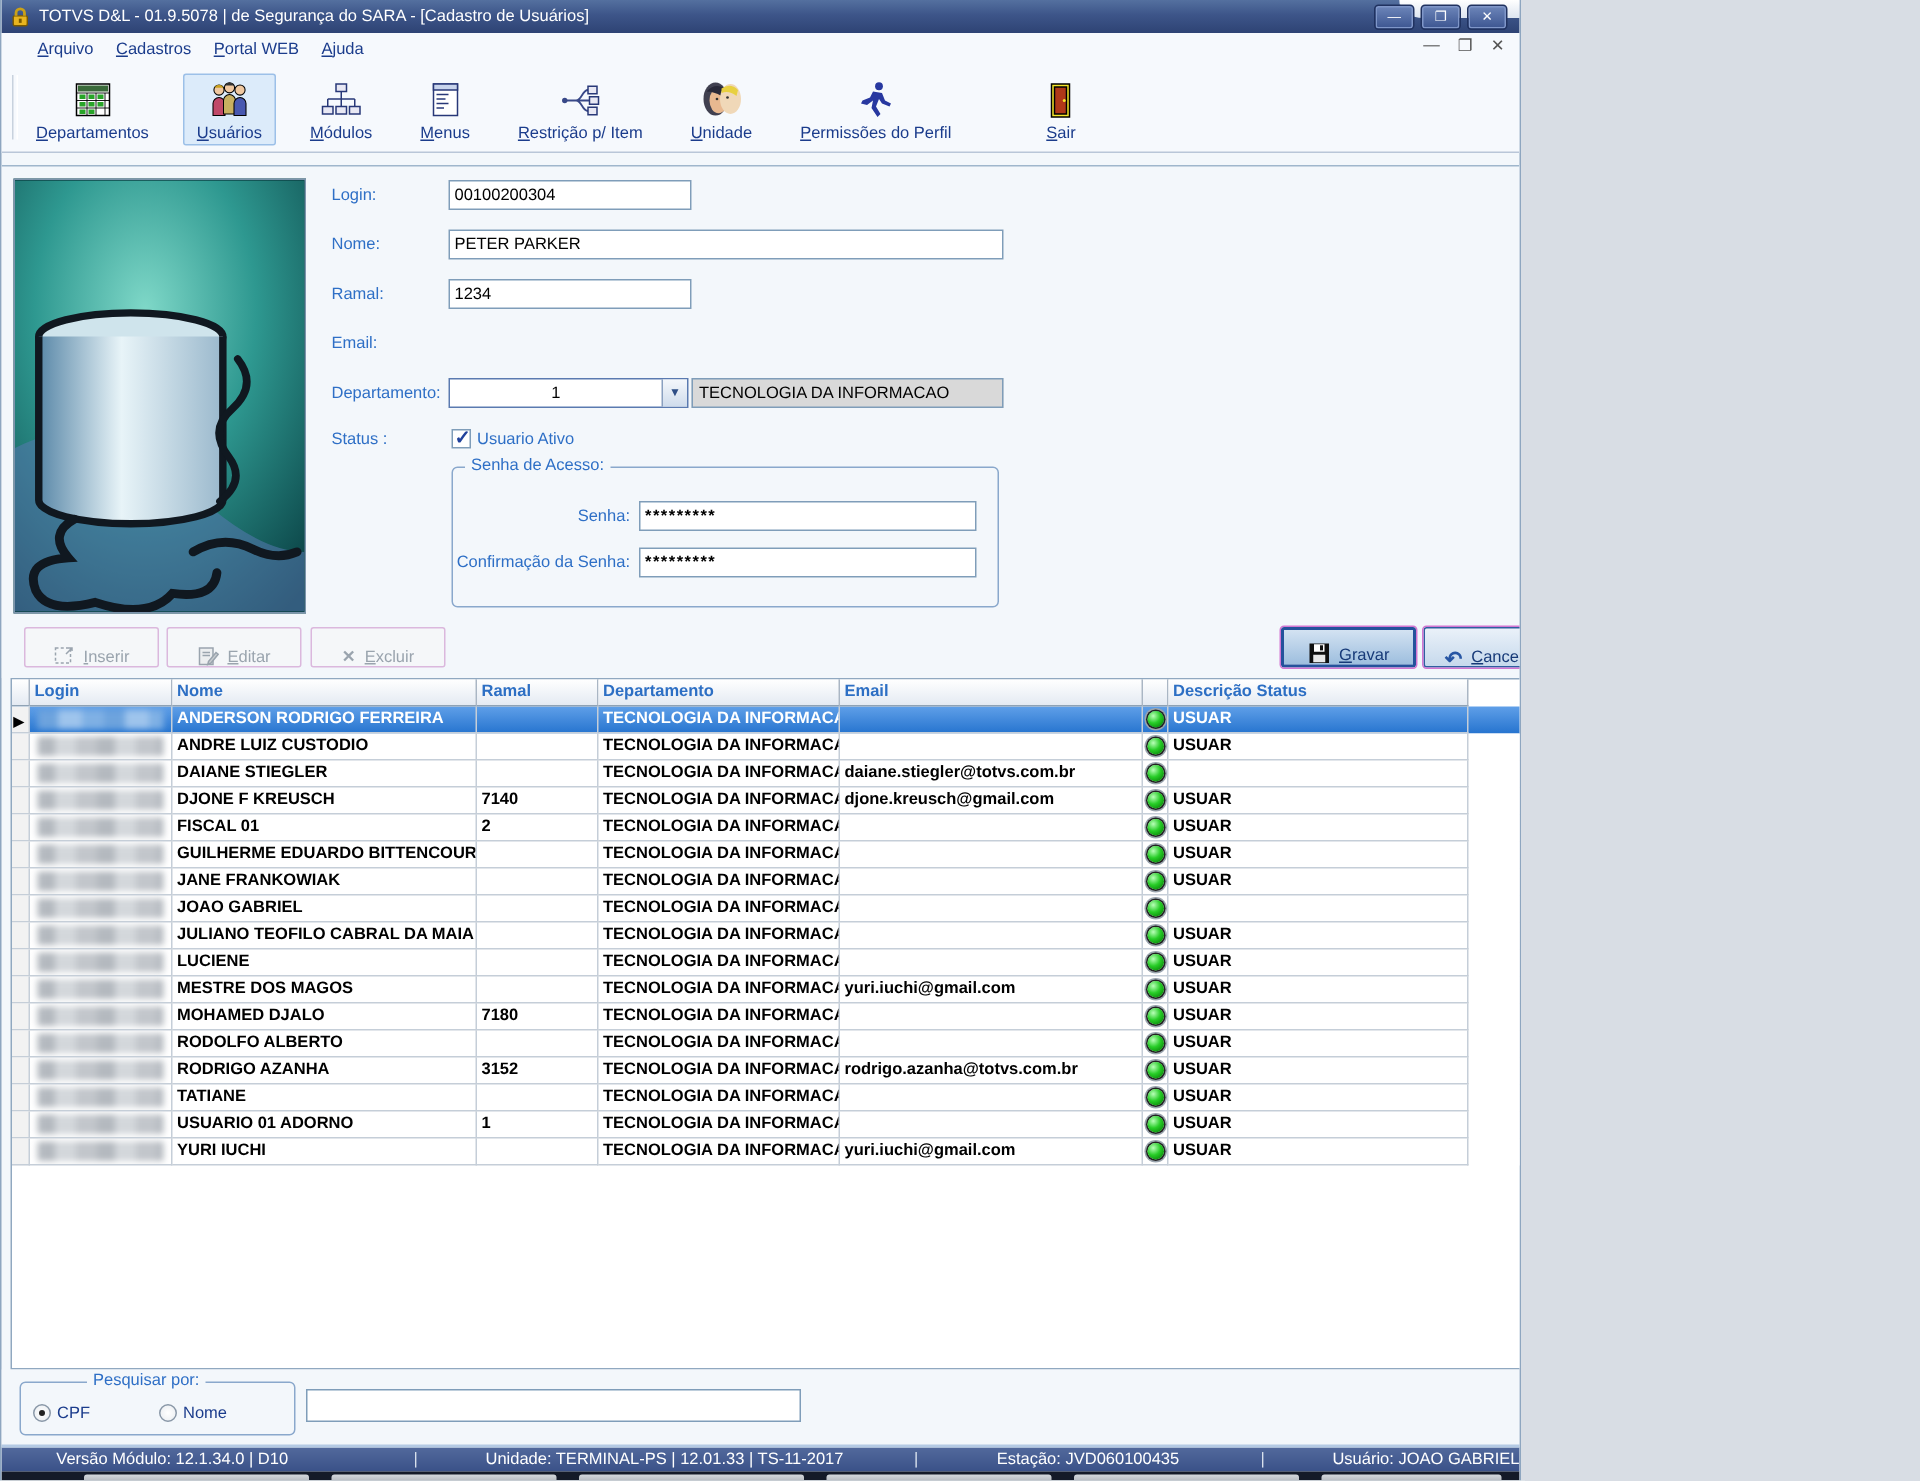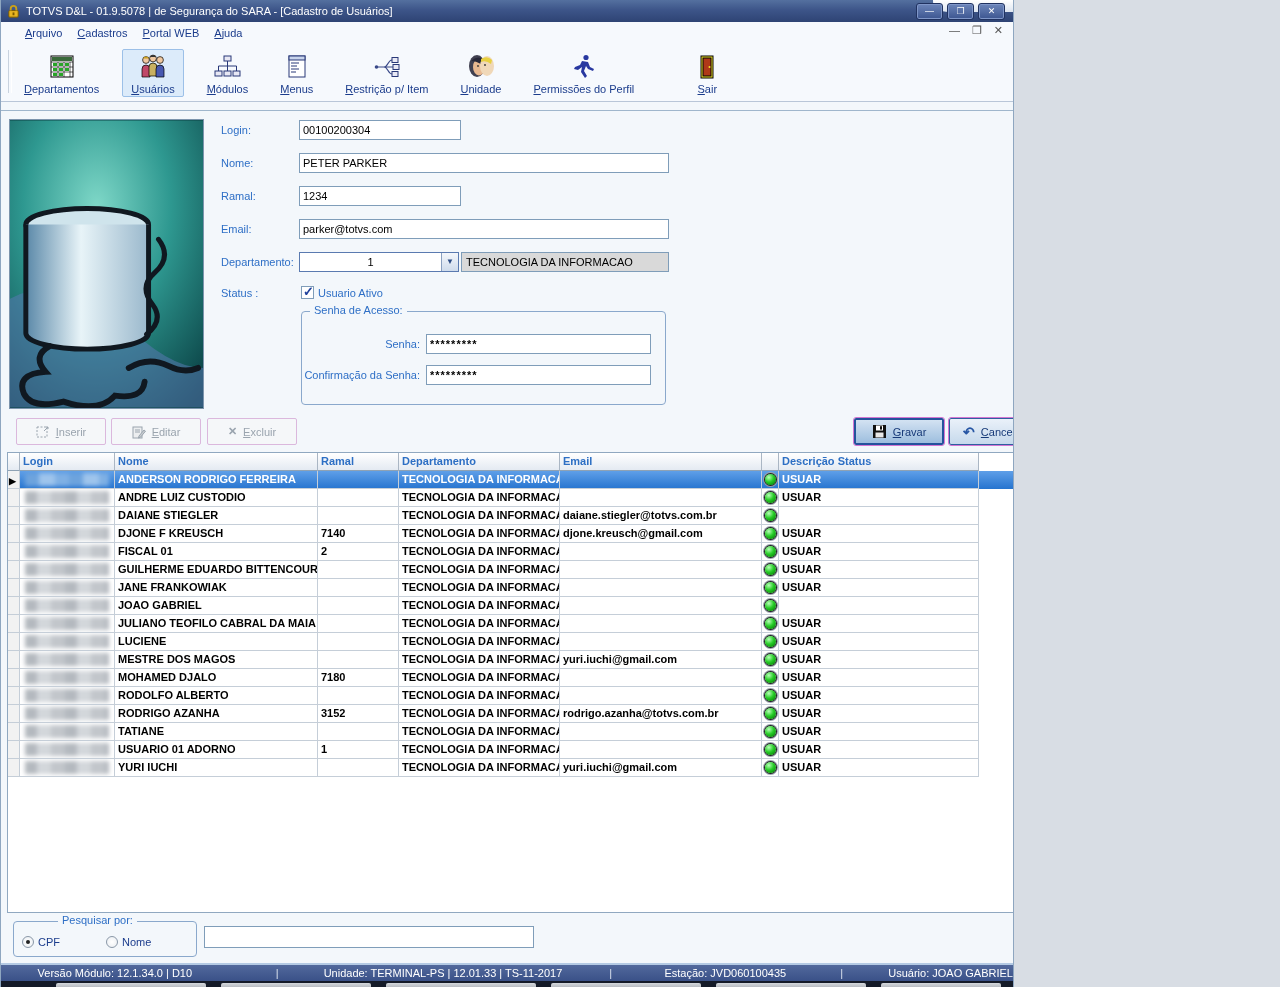--- a/index.html
+++ b/index.html
@@ -64,21 +64,21 @@
     background:#d9d9d9; color:#000; line-height:18px; padding:0 4px; white-space:nowrap; overflow:hidden; }
   .checkbox { position:absolute; left:300px; display:flex; align-items:center; gap:4px; color:#2e6fc6; }
   .cbox { width:13px; height:13px; background:#fff; border:1px solid #7f9db9; position:relative; }
   .cbox::after { content:"✓"; position:absolute; left:1px; top:-3px; font-size:13px; font-weight:bold; color:#21429c; }
   .groupbox { position:absolute; border:1px solid #8aa8cc; border-radius:4px; }
   .groupbox .legend { position:absolute; top:-8px; left:8px; background:#f3f7fb; padding:0 4px; color:#2e6fc6; }
 
   
   .actionbar { position:absolute; left:0; top:412px; width:100%; height:40px; background:#f3f7fb; }
   .abtn { position:absolute; top:6px; width:90px; height:27px; border-radius:2px;
-    display:flex; align-items:center; justify-content:center; gap:6px; font-size:11px; }
+    display:flex; align-items:flex-end; justify-content:center; gap:6px; font-size:11px; }
   .abtn .acc::first-letter { text-decoration:underline; }
   .abtn.dis { background:#f5f7f9; border:1px solid #dbb8dd; color:#9aa4ae; }
   .abtn.primary { background:linear-gradient(180deg,#d3e2f2,#9dbede); border:2px solid #24529c;
     outline:1px solid #d276d2; color:#173a78; }
   .abtn.normal { background:linear-gradient(180deg,#eaf1f9,#c6d9ec); border:1px solid #2f5fa0;
     outline:1px solid #d276d2; color:#173a78; }
   .abtn.dis2 { background:#f8fafc; border:1px solid #cfd8e2; outline:1px solid #e6c8e8; color:#a8b0ba; }
   .icon-x { font-weight:bold; color:#9aa4ae; }
   .icon-undo { font-size:14px; color:#2756a4; font-weight:bold; line-height:10px; }
 
@@ -309,21 +309,20 @@
     <div class="flabel" style="top:9px;">Login:</div>
     <input class="tinput" style="left: 298px; top: 9px; width: 162px;" value="00100200304">
 
     <div class="flabel" style="top:42px;">Nome:</div>
     <input class="tinput" style="left: 298px; top: 42px; width: 370px;" value="PETER PARKER">
 
     <div class="flabel" style="top:75px;">Ramal:</div>
     <input class="tinput" style="left: 298px; top: 75px; width: 162px;" value="1234">
 
     <div class="flabel" style="top:108px;">Email:</div>
-    <input class="tinput" style="left: 298px; top: 108px; width: 370px;" value="parker@totvs.com">
 
     <div class="flabel" style="top:141px;">Departamento:</div>
     <div class="combo" style="top:141px;">
       <div class="cval">1</div>
       <div class="carrow">▼</div>
     </div>
     <div class="readonly" style="top:141px;">TECNOLOGIA DA INFORMACAO</div>
 
     <div class="flabel" style="top:172px;">Status :</div>
     <div class="checkbox" style="top:175px;">

